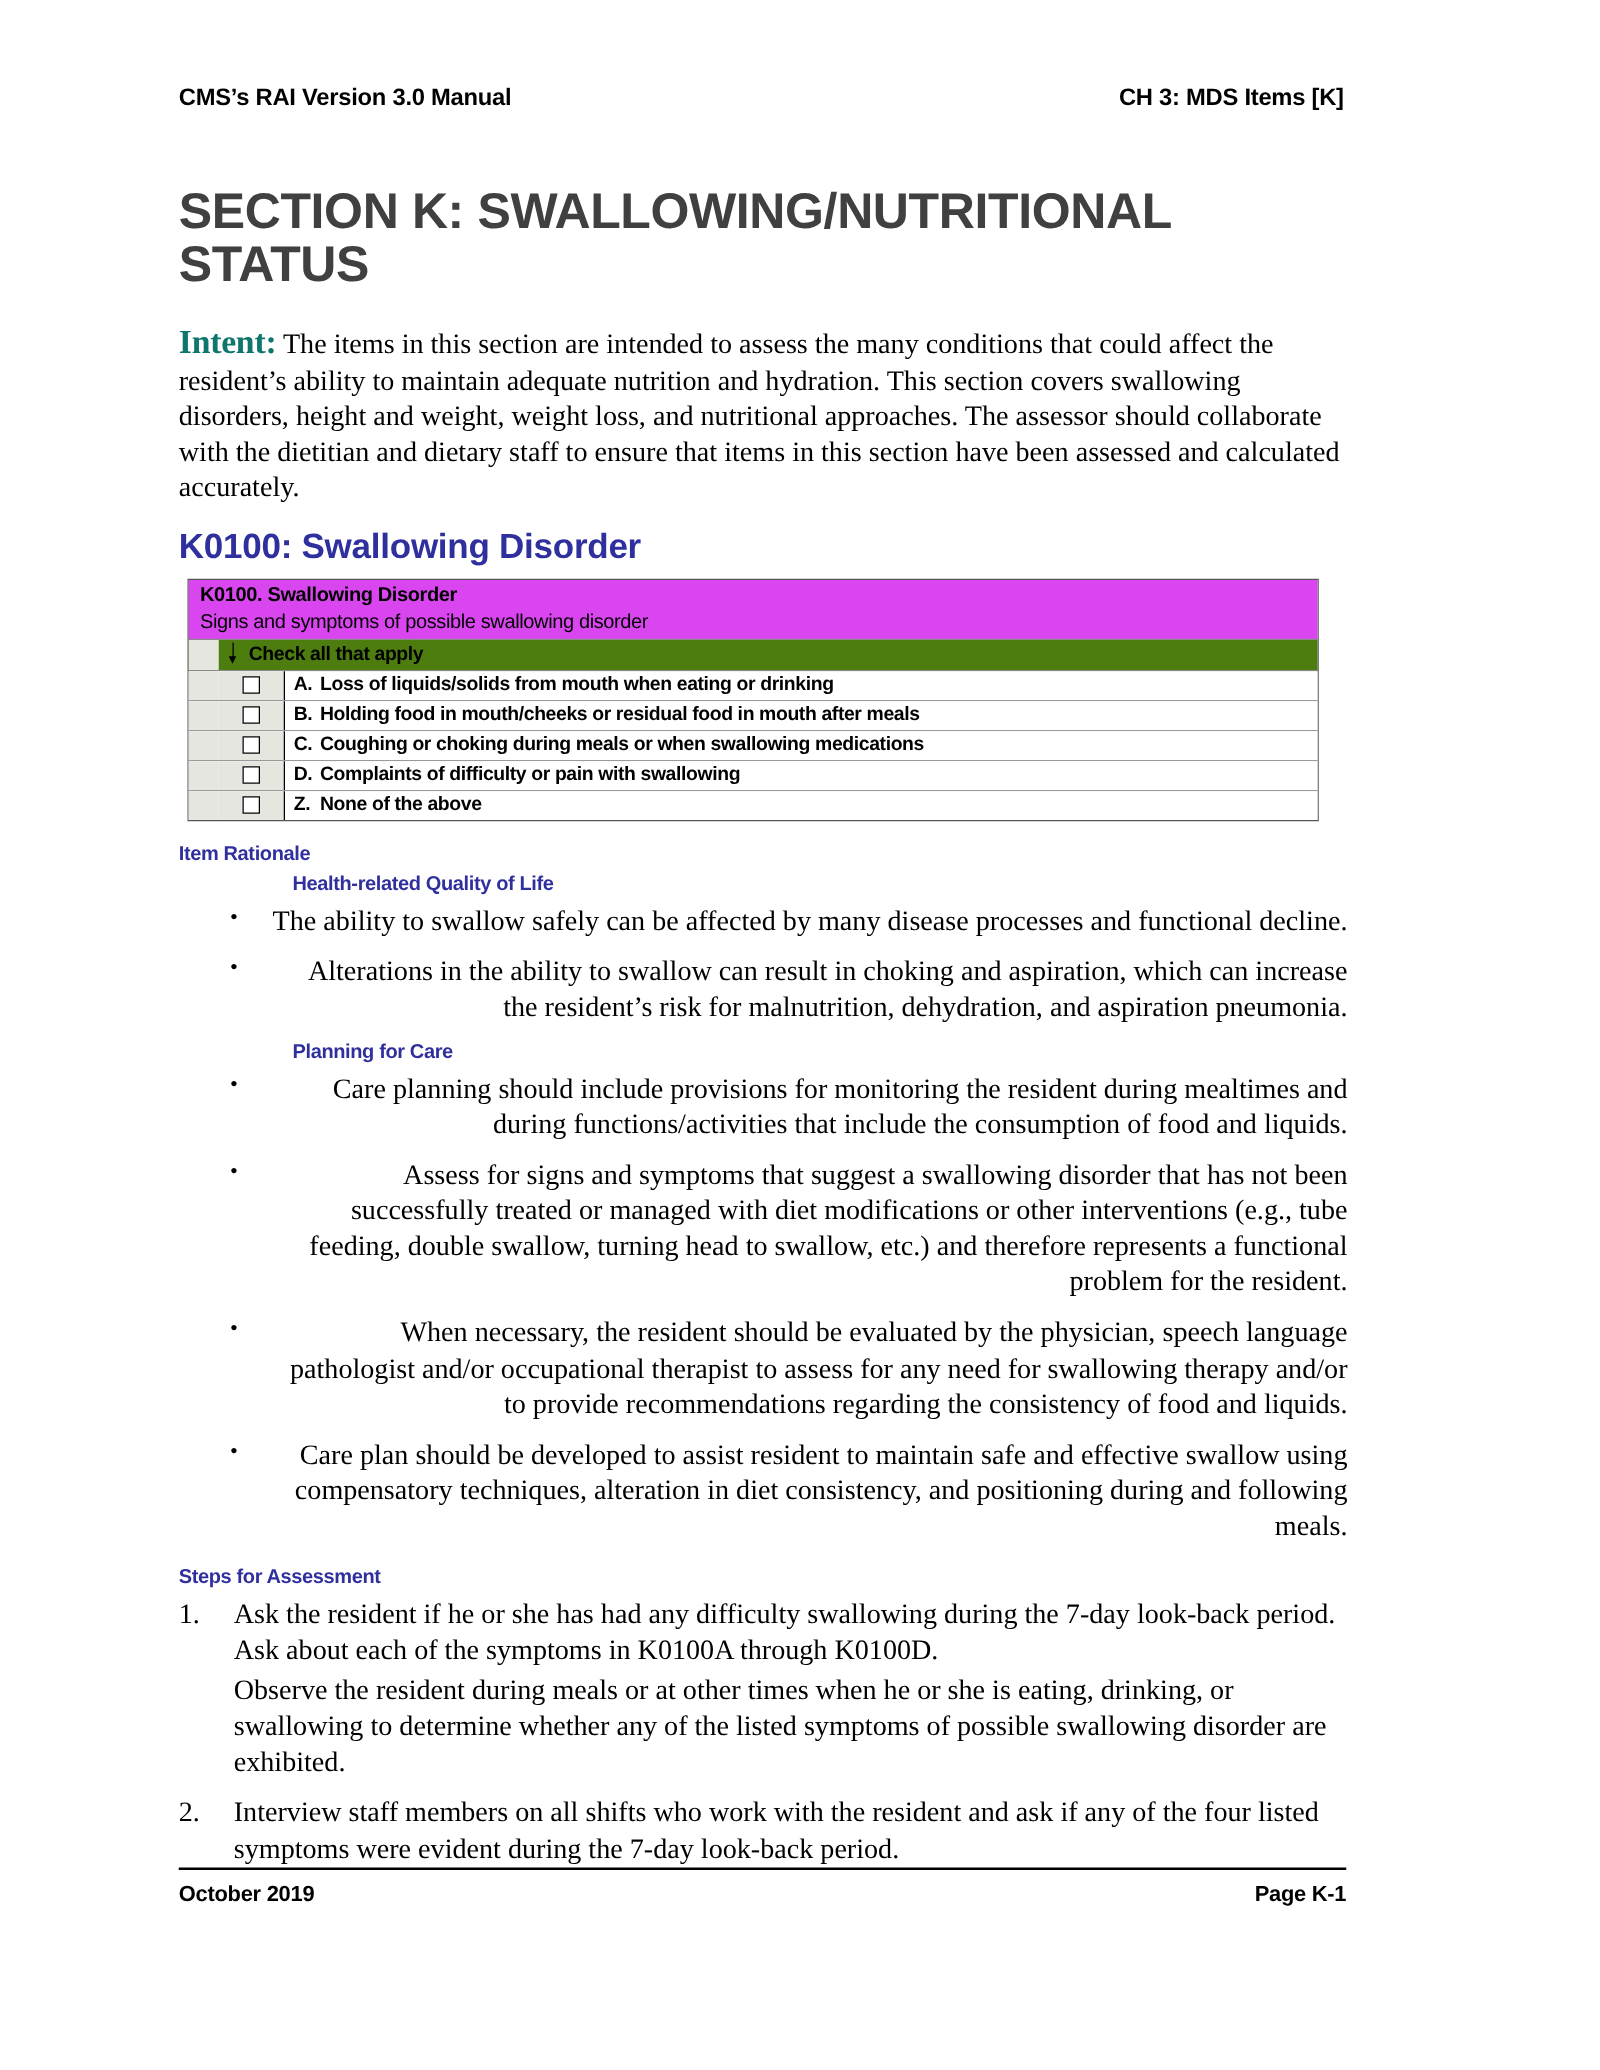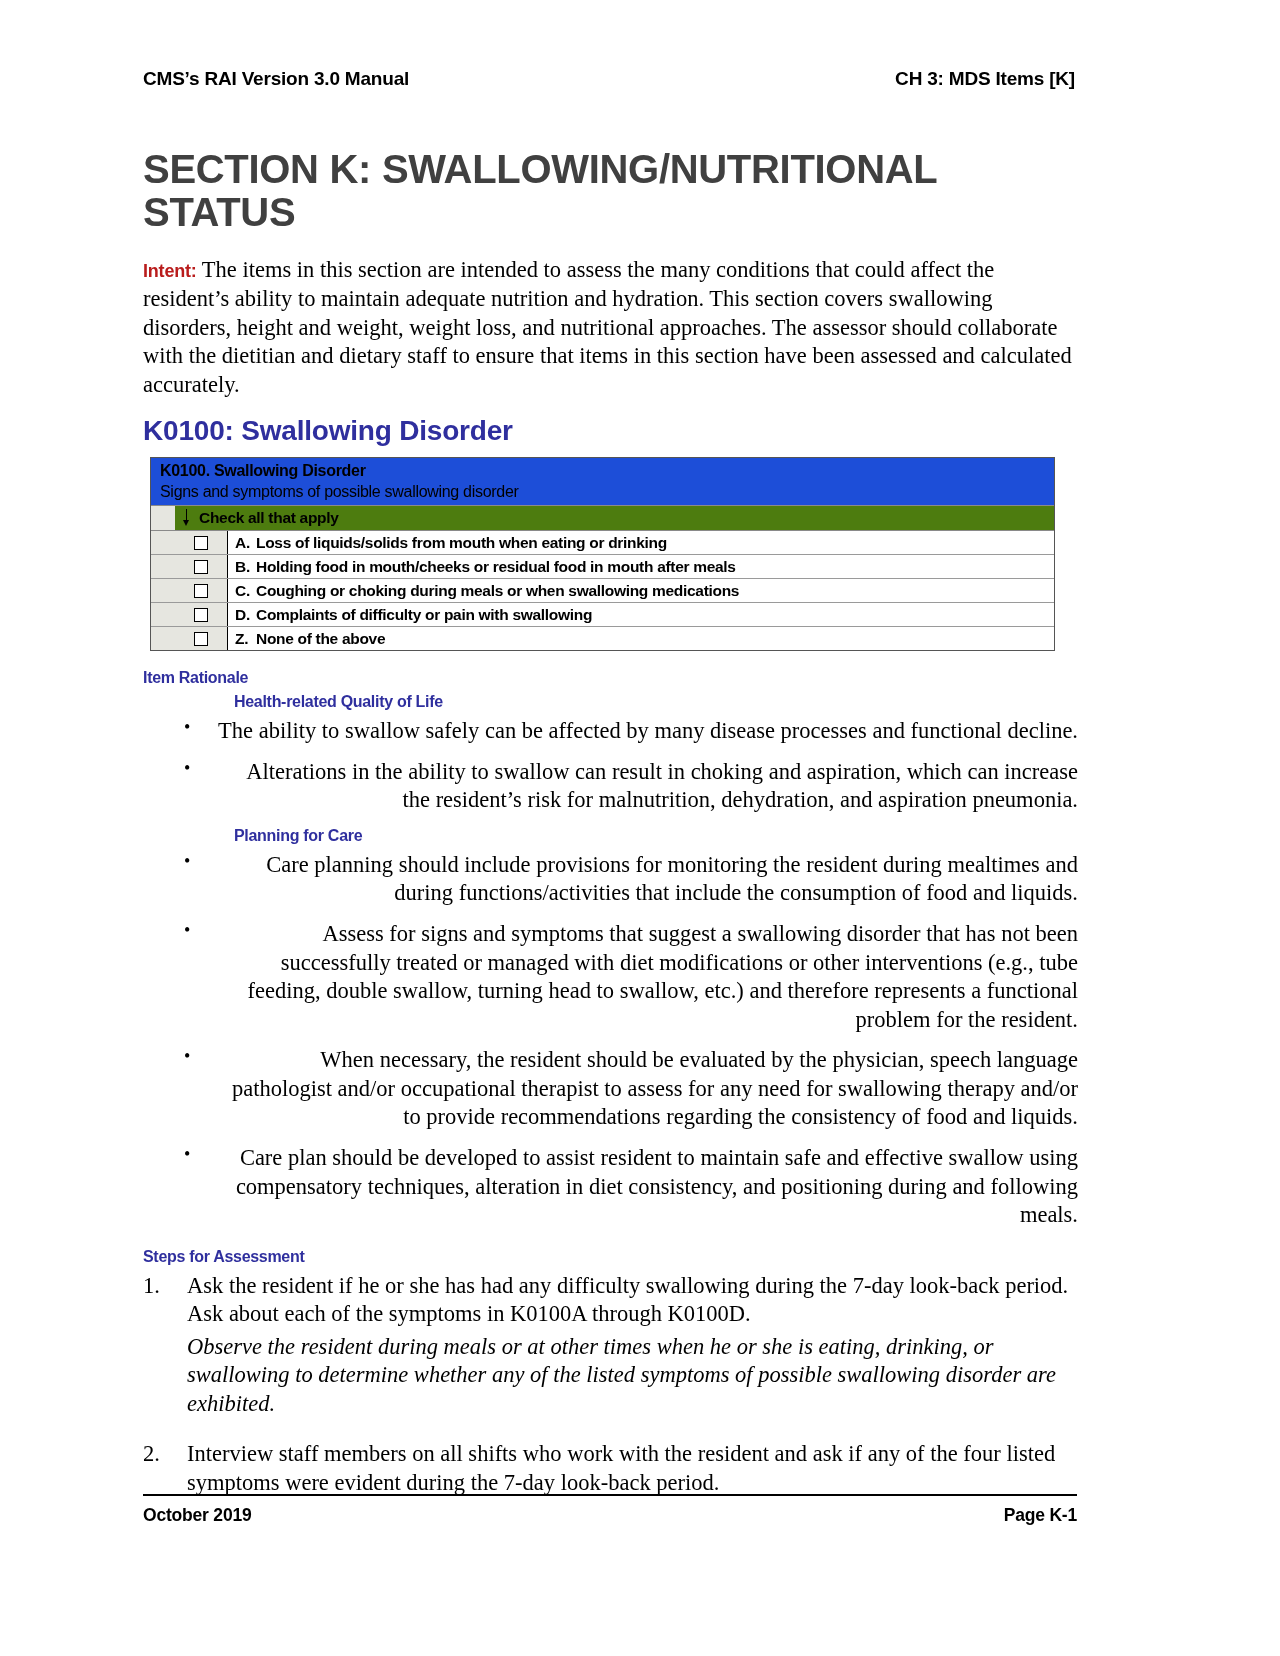--- a/index.html
+++ b/index.html
@@ -54,24 +54,24 @@
     margin: 16px 0 22px 0;
     letter-spacing: -0.3px;
   }
   p.intent {
     font-size: 22.5px;
     line-height: 1.27;
     margin: 0 0 16px 0;
     text-align: left;
   }
   .intent-label {
-    font-family: Liberation Sans, sans-serif;
-    font-weight: bold;
-    font-size: 18px;
-    color: #b91c1c;
+    font-family: Liberation Serif, serif;
+    font-weight: bold;
+    font-size: 27px;
+    color: #0f766e;
     letter-spacing: -0.2px;
   }
   h2.item-title {
     font-family: "Liberation Sans", sans-serif;
     font-weight: bold;
     font-size: 28px;
     color: #2f2f9e;
     margin: 14px 0 10px 0;
     letter-spacing: -0.2px;
   }
@@ -94,21 +94,21 @@
   
   .mds-box {
     border: 1.5px solid #555;
     background: #ffffff;
     width: 905px;
     margin: 2px 0 4px 7px;
     box-sizing: border-box;
     font-family: "Liberation Sans", sans-serif;
   }
   .mds-head {
-    background: #1d4ed8;
+    background: #d946ef;
     padding: 3px 0 4px 0;
     border-bottom: 1px solid #8a8a8a;
   }
   .mds-head-title {
     font-weight: bold;
     font-size: 16px;
     padding: 1px 8px 1px 9px;
     letter-spacing: -0.3px;
   }
   .mds-head-sub {
@@ -247,22 +247,21 @@
   ol.steps > li .num {
     position: absolute;
     left: 0;
     top: 0;
     width: 32px;
     text-align: left;
   }
   .step-para {
     font-size: 22.5px;
     line-height: 1.27;
-    margin: 4px 0 22px 0;
-    font-style: italic;
+    margin: 4px 0 12px 0;
   }
   
   .footer-rule {
     position: absolute;
     left: 143px;
     top: 1494px;
     width: 934px;
     height: 2px;
     background: #000;
   }

